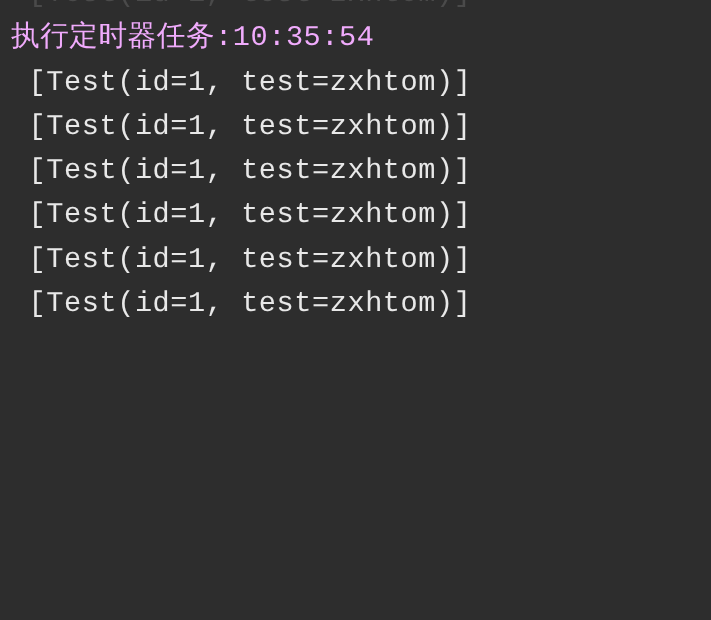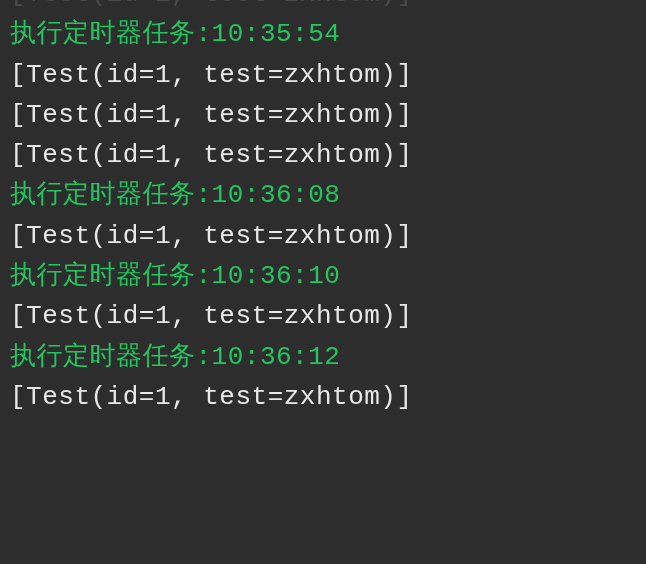--- a/index.html
+++ b/index.html
@@ -21,38 +21,36 @@
     .log-container {
       display: flex;
       flex-direction: column;
     }
     .log-line {
       white-space: pre;
       letter-spacing: 0.5px;
     }
     .test-line {
       color: #e8e8e8;
+      margin-left: 16px;
     }
     .timer-line {
-      color: #22c55e;
+      color: #f0abfc;
     }
     .partial-top {
       opacity: 0.35;
       margin-top: -30px;
       color: #808080;
     }
   </style>
 </head>
 <body>
 
 <div class="log-container">
   <div class="log-line test-line partial-top">[Test(id=1, test=zxhtom)]</div>
   <div class="log-line timer-line">执行定时器任务:10:35:54</div>
   <div class="log-line test-line">[Test(id=1, test=zxhtom)]</div>
   <div class="log-line test-line">[Test(id=1, test=zxhtom)]</div>
   <div class="log-line test-line">[Test(id=1, test=zxhtom)]</div>
-  <div class="log-line timer-line">执行定时器任务:10:36:08</div>
   <div class="log-line test-line">[Test(id=1, test=zxhtom)]</div>
-  <div class="log-line timer-line">执行定时器任务:10:36:10</div>
   <div class="log-line test-line">[Test(id=1, test=zxhtom)]</div>
-  <div class="log-line timer-line">执行定时器任务:10:36:12</div>
   <div class="log-line test-line">[Test(id=1, test=zxhtom)]</div>
 </div>
 
 </body></html>

